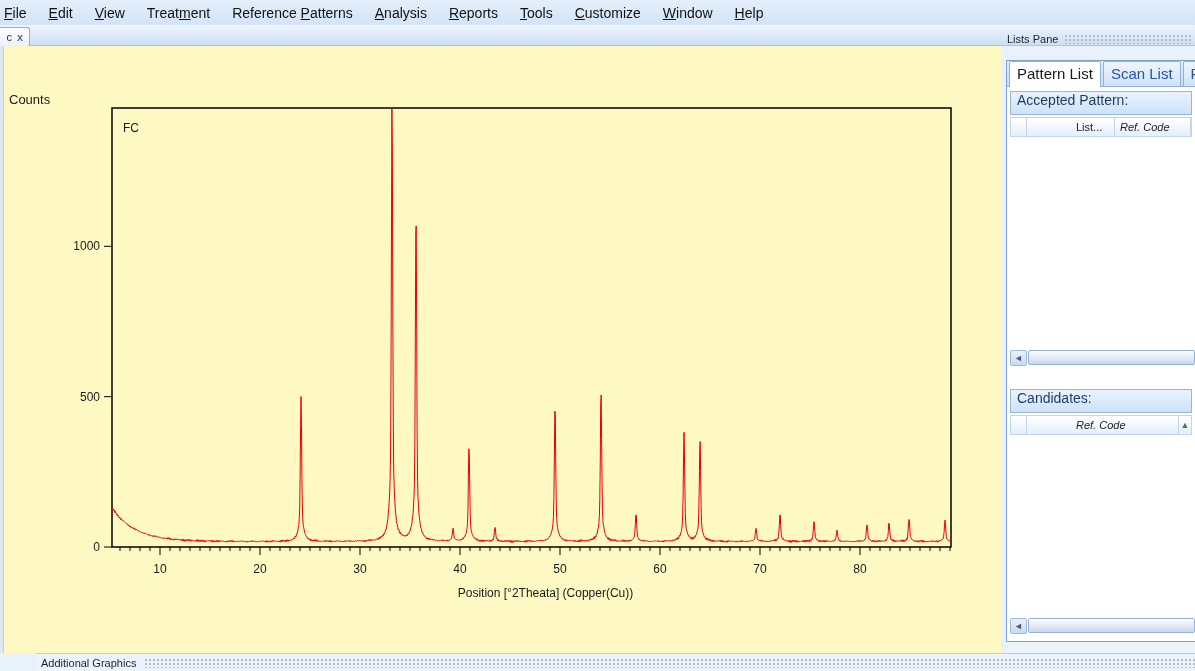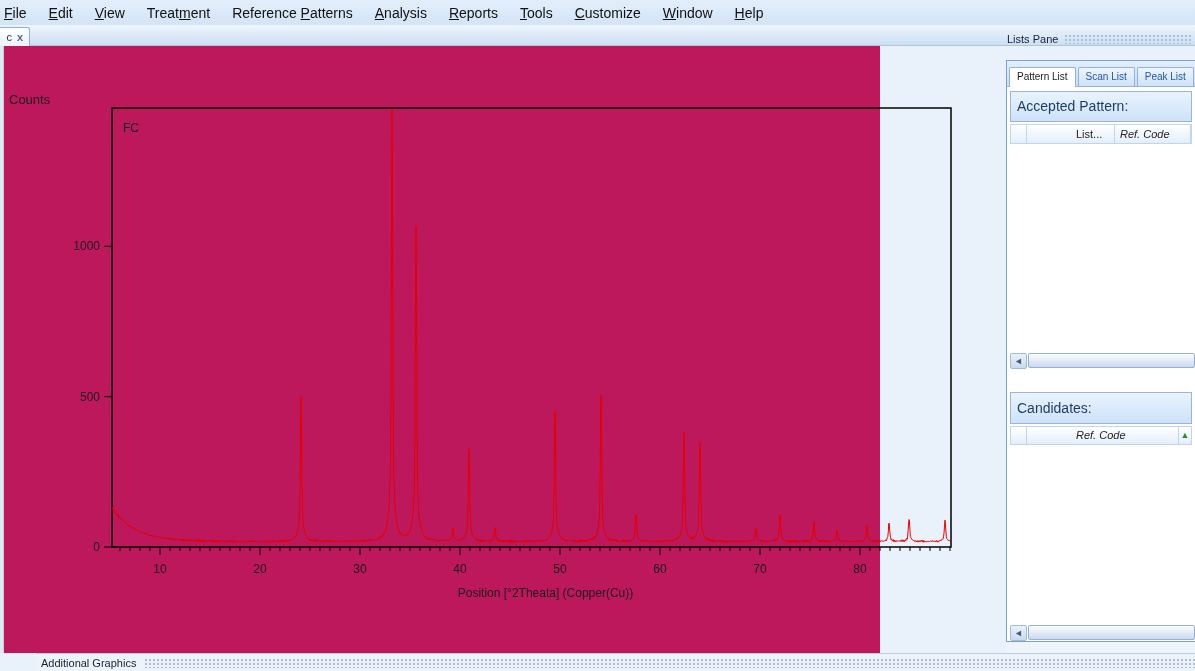--- a/index.html
+++ b/index.html
@@ -20,47 +20,47 @@
     background:linear-gradient(#eef5fd,#cddff3); border-bottom:1px solid #aac4e2; }
   .doc-tab { position:absolute; left:-14px; top:2px; width:44px; height:19px;
     background:linear-gradient(#ffffff,#e9f1fa); border:1px solid #8fb0d5; border-bottom:none;
     border-radius:3px 3px 0 0; display:flex; align-items:center; justify-content:flex-end;
     gap:5px; padding-right:6px; font-size:11px; color:#333; }
   .doc-tab .close { color:#5a6b80; font-size:11px; font-weight:bold; }
 
   
   .left-edge { position:absolute; left:0; top:46px; width:4px; height:607px;
     background:#dfe7f1; border-right:1px solid #c3cfdd; }
-  .chart-region { position:absolute; left:4px; top:46px; width:876px; height:607px;
-    background:#be185d; }
+  .chart-region { position:absolute; left:4px; top:46px; width:997px; height:607px;
+    background:#fef9c3; }
   svg.chart { position:absolute; left:0; top:0; }
 
   
   .statusbar { position:absolute; left:0; top:653px; width:1195px; height:18px;
     background:#edf3fb; border-top:1px solid #b8cce4; display:flex; align-items:center;margin-left:36px; }
   .statusbar .txt { font-size:11px; color:#16222e; padding:0 8px 0 5px; white-space:nowrap; }
   .grip { flex:1 1 auto; height:10px; margin-right:4px;
     background-image:radial-gradient(circle, #aebdd2 1px, transparent 1.1px);
     background-size:4px 4px; }
 
   
   .pane-title { position:absolute; left:1007px; top:31px; width:188px; height:15px;
     display:flex; align-items:center; }
   .pane-title .txt { font-size:11px; color:#16222e; padding-right:6px; white-space:nowrap; }
   .panel { position:absolute; left:1006px; top:60px; width:189px; height:582px;
     background:#ffffff; border:1px solid #7ba2cf; border-right:none; overflow:hidden;
     display:flex; flex-direction:column; }
   .panel-tabs { height:26px; background:linear-gradient(#e4eefb,#c9ddf4);
     border-bottom:1px solid #8fb3dc; display:flex; align-items:flex-end; padding:2px 0 0 2px; gap:2px; }
-  .ptab { font-size:10px; padding:3px 7px 4px 7px; border:1px solid #8fb3dc; border-bottom:none;
+  .ptab { font-size:15px; padding:3px 7px 4px 7px; border:1px solid #8fb3dc; border-bottom:none;
     border-radius:2px 2px 0 0; background:linear-gradient(#eef5fd,#cfe2f6); color:#2457a4;
     white-space:nowrap; cursor:default; }
   .ptab.active { background:#ffffff; color:#1a1a1a; position:relative; top:1px; padding-bottom:5px; }
-  .hdr-box { margin:4px 3px 2px 3px; height:32px; border:1px solid #9ab4da;
-    background:linear-gradient(#e9f3fe,#cde2f8); display:flex; align-items:center;
+  .hdr-box { margin:4px 3px 2px 3px; height:24px; border:1px solid #9ab4da;
+    background:linear-gradient(#e9f3fe,#cde2f8); display:flex; align-items:flex-start;
     font-size:14px; color:#1c3b5e; padding-left:6px; }
   .thead { display:flex; height:20px; margin:0 3px;
     background:linear-gradient(#ffffff,#e4eefb); border:1px solid #c3d5eb; font-size:11px;
     color:#222; overflow:hidden; }
   .th { border-right:1px solid #c3d5eb; display:flex; align-items:center; padding-left:5px;
     white-space:nowrap; cursor:default; }
   .th.blank { width:16px; flex:none; }
   .th.c-no { width:44px; flex:none;margin-top:31px; }
   .th.c-visi { width:44px; flex:none; }
   .th.c-ref { flex:1 1 auto;font-style:italic; }

